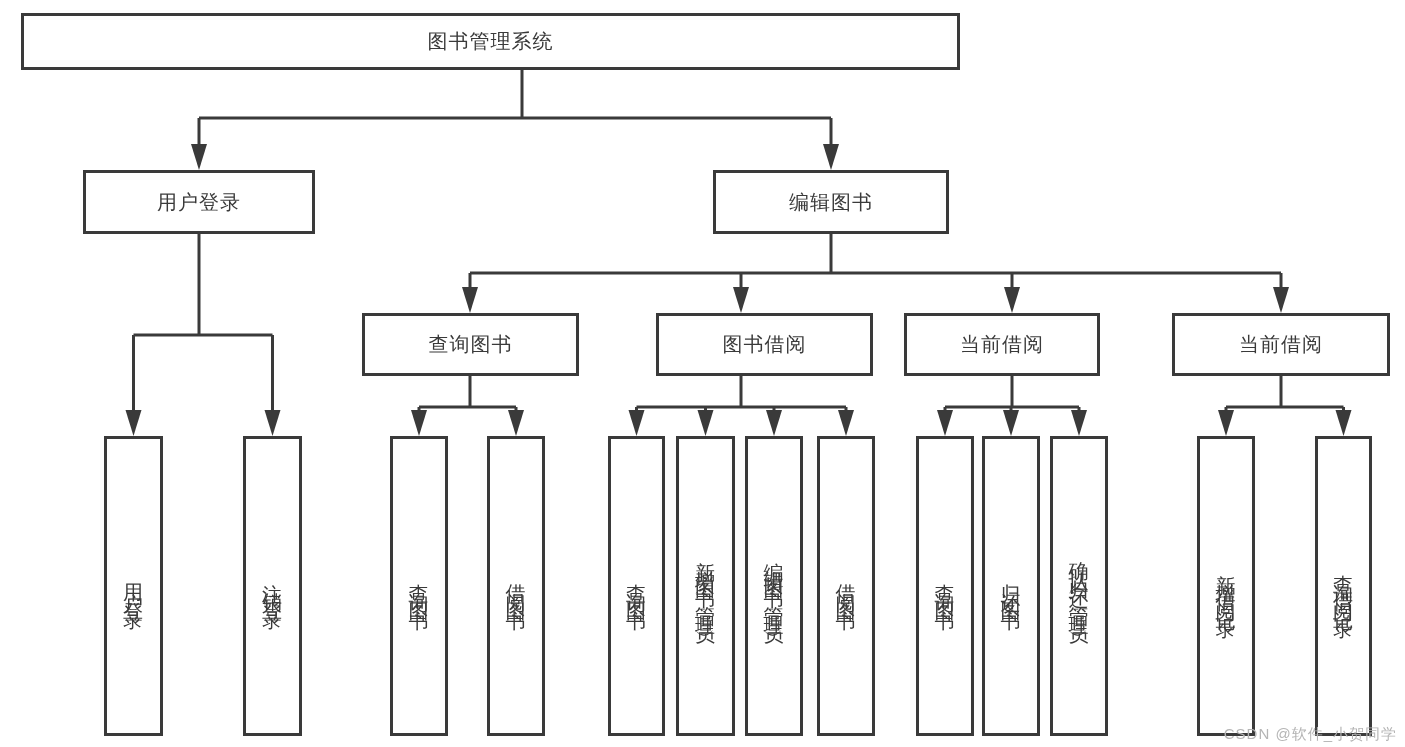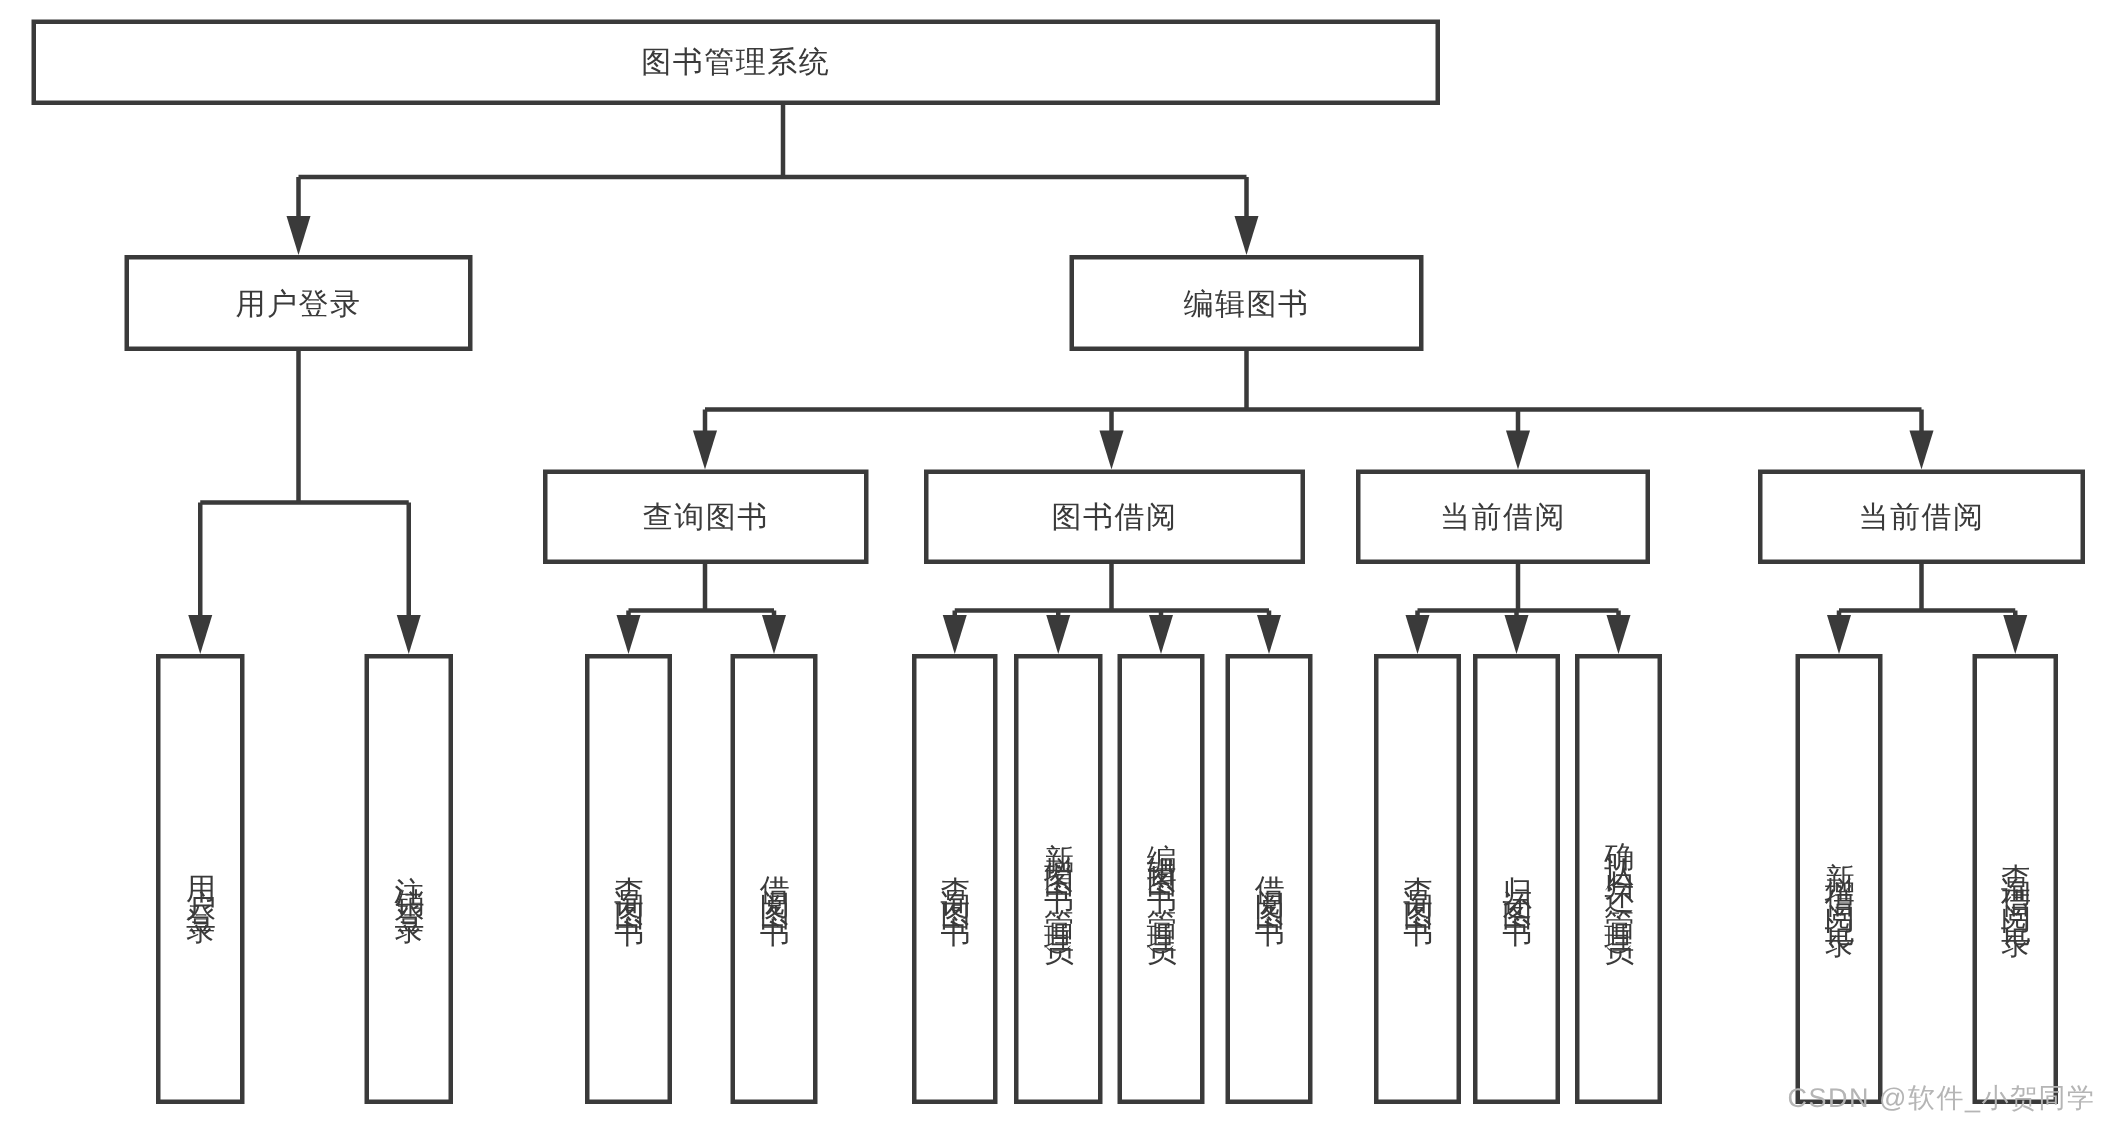--- a/index.html
+++ b/index.html
@@ -41,21 +41,21 @@
     text-orientation: mixed;
     letter-spacing: 9px;
     line-height: 1;
     font-size: 20px;
     white-space: nowrap;
   }
   .watermark {
     position: absolute;
     right: 8px;
     bottom: 3px;
-    font-size: 18px;
+    font-size: 15px;
     color: #b5b5b5;
     letter-spacing: 1px;
     white-space: nowrap;
     margin-top: 16px;
   }
 </style>
 </head>
 <body>
 
 <div class="canvas">
@@ -107,21 +107,21 @@
   <div class="node" style="left:83px;top:170px;width:232px;height:64px">
     <span>用户登录</span>
   </div>
   <div class="node" style="left:713px;top:170px;width:236px;height:64px">
     <span>编辑图书</span>
   </div>
 
   <div class="node" style="left:362px;top:313px;width:217px;height:63px">
     <span>查询图书</span>
   </div>
-  <div class="node" style="left:616px;top:313px;width:254px;height:63px">
+  <div class="node" style="left:656px;top:313px;width:217px;height:63px">
     <span>图书借阅</span>
   </div>
   <div class="node" style="left:904px;top:313px;width:196px;height:63px">
     <span>当前借阅</span>
   </div>
   <div class="node" style="left:1172px;top:313px;width:218px;height:63px">
     <span>当前借阅</span>
   </div>
 
   <div class="node vert" style="left:104px;top:436px;width:59px;height:300px">

